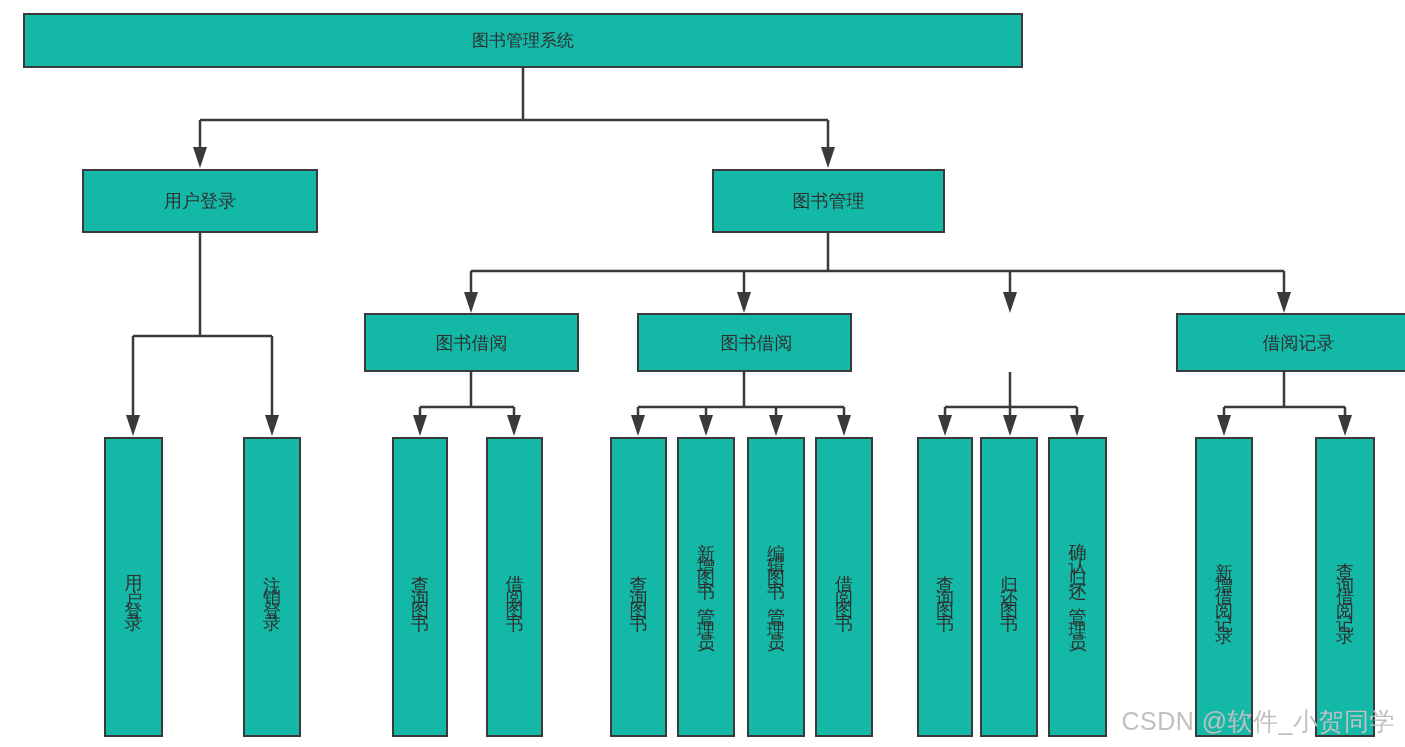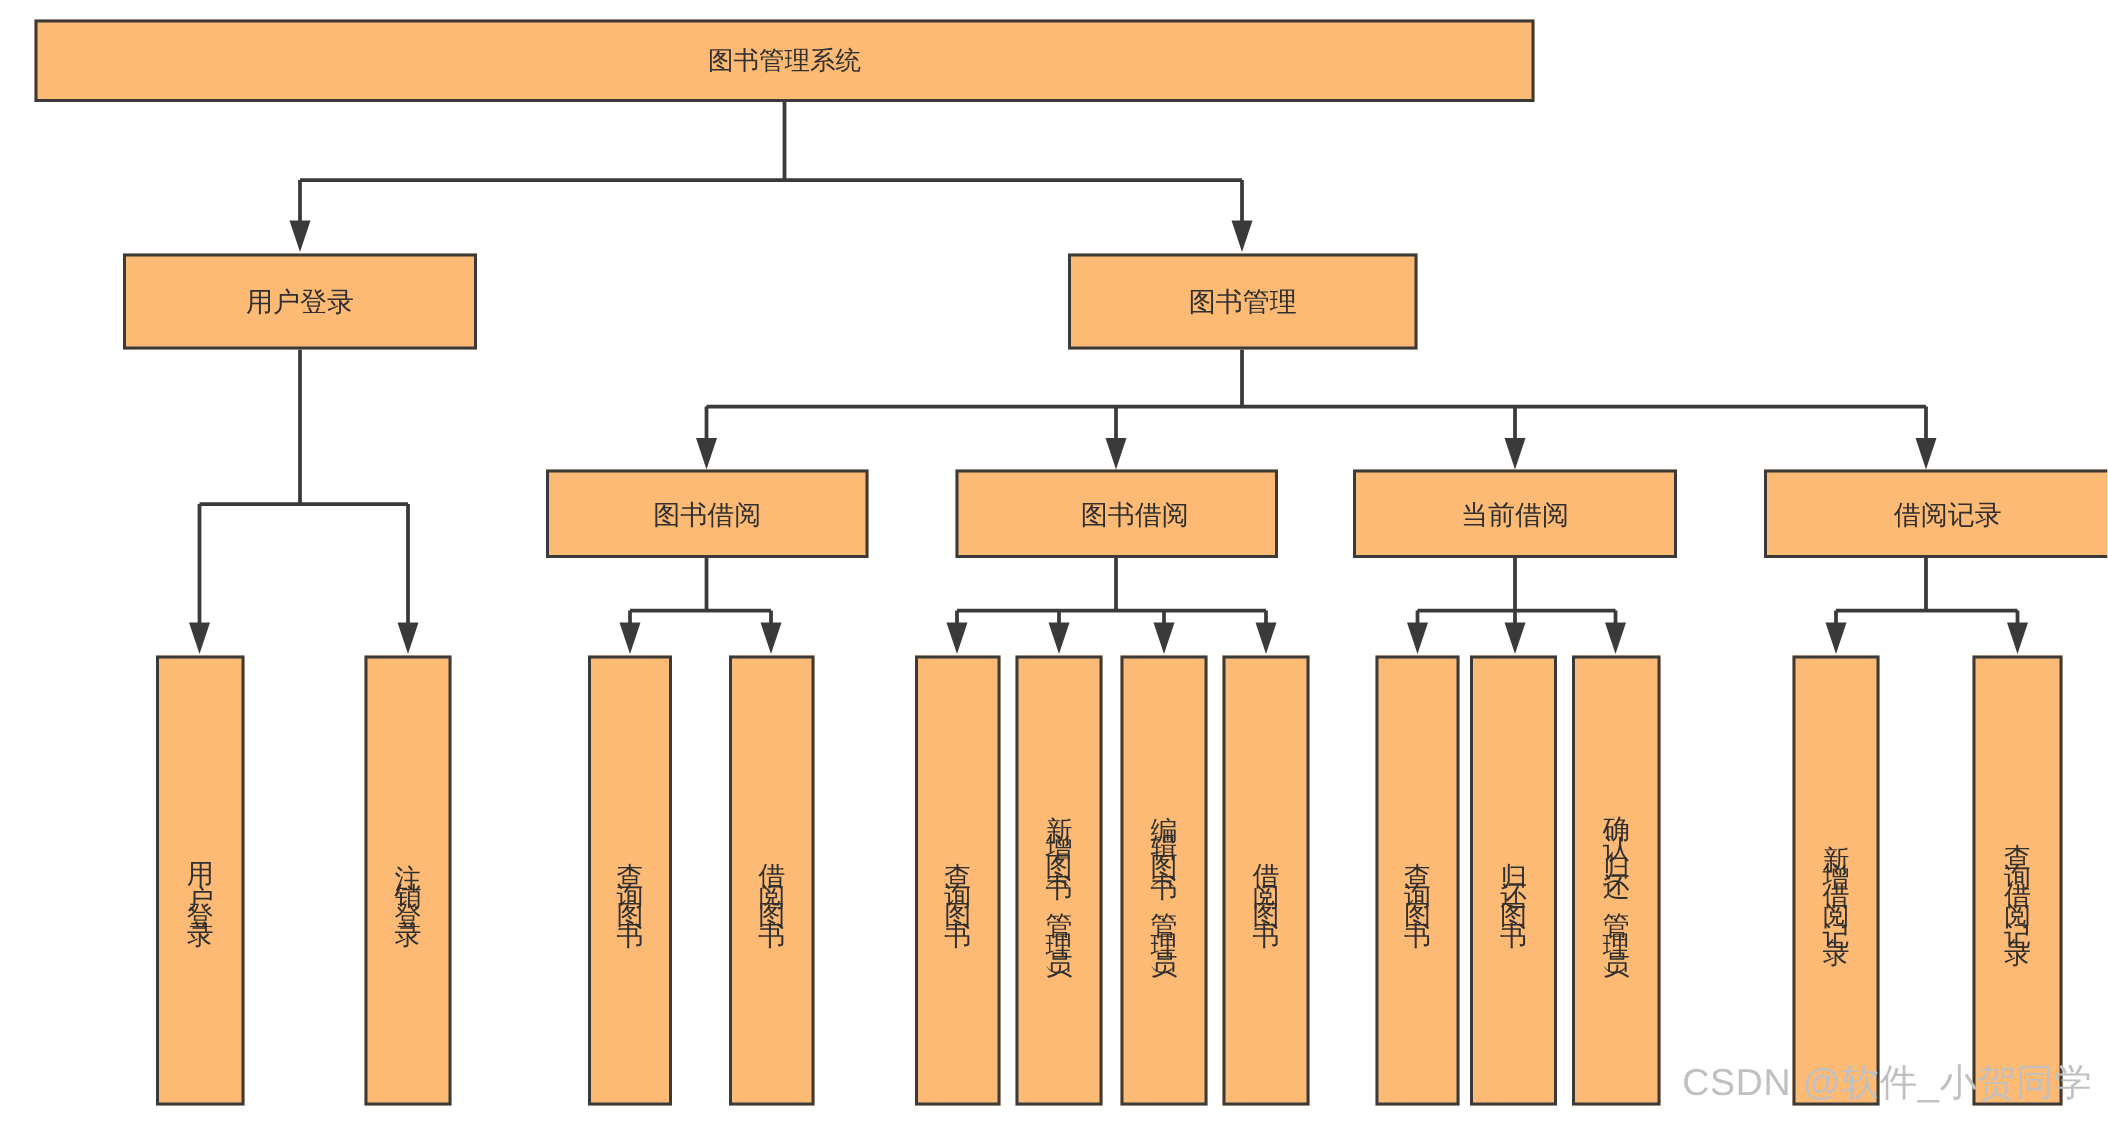--- a/index.html
+++ b/index.html
@@ -18,21 +18,21 @@
   #connectors {
     position: absolute;
     left: 0;
     top: 0;
     z-index: 1;
   }
   .node {
     position: absolute;
     box-sizing: border-box;
     border: 2px solid #3a3a3a;
-    background: #fdba74;
+    background: #14b8a6;
     display: flex;
     align-items: center;
     justify-content: center;
     color: #2f2f2f;
     font-size: 18px;
     white-space: nowrap;
     z-index: 2;
   }
   .node.root { font-size: 17px; }
   .leaf span {
@@ -123,23 +123,20 @@
   <div class="node n-mgmt">
     <span>图书管理</span>
   </div>
 
   <div class="node n-l3-0">
     <span>图书借阅</span>
   </div>
   <div class="node n-l3-1">
     <span>图书借阅</span>
   </div>
-  <div class="node n-l3-2">
-    <span>当前借阅</span>
-  </div>
   <div class="node n-l3-3">
     <span>借阅记录</span>
   </div>
 
   <div class="node leaf lf-0">
     <span>用户登录</span>
   </div>
   <div class="node leaf lf-1">
     <span>注销登录</span>
   </div>

